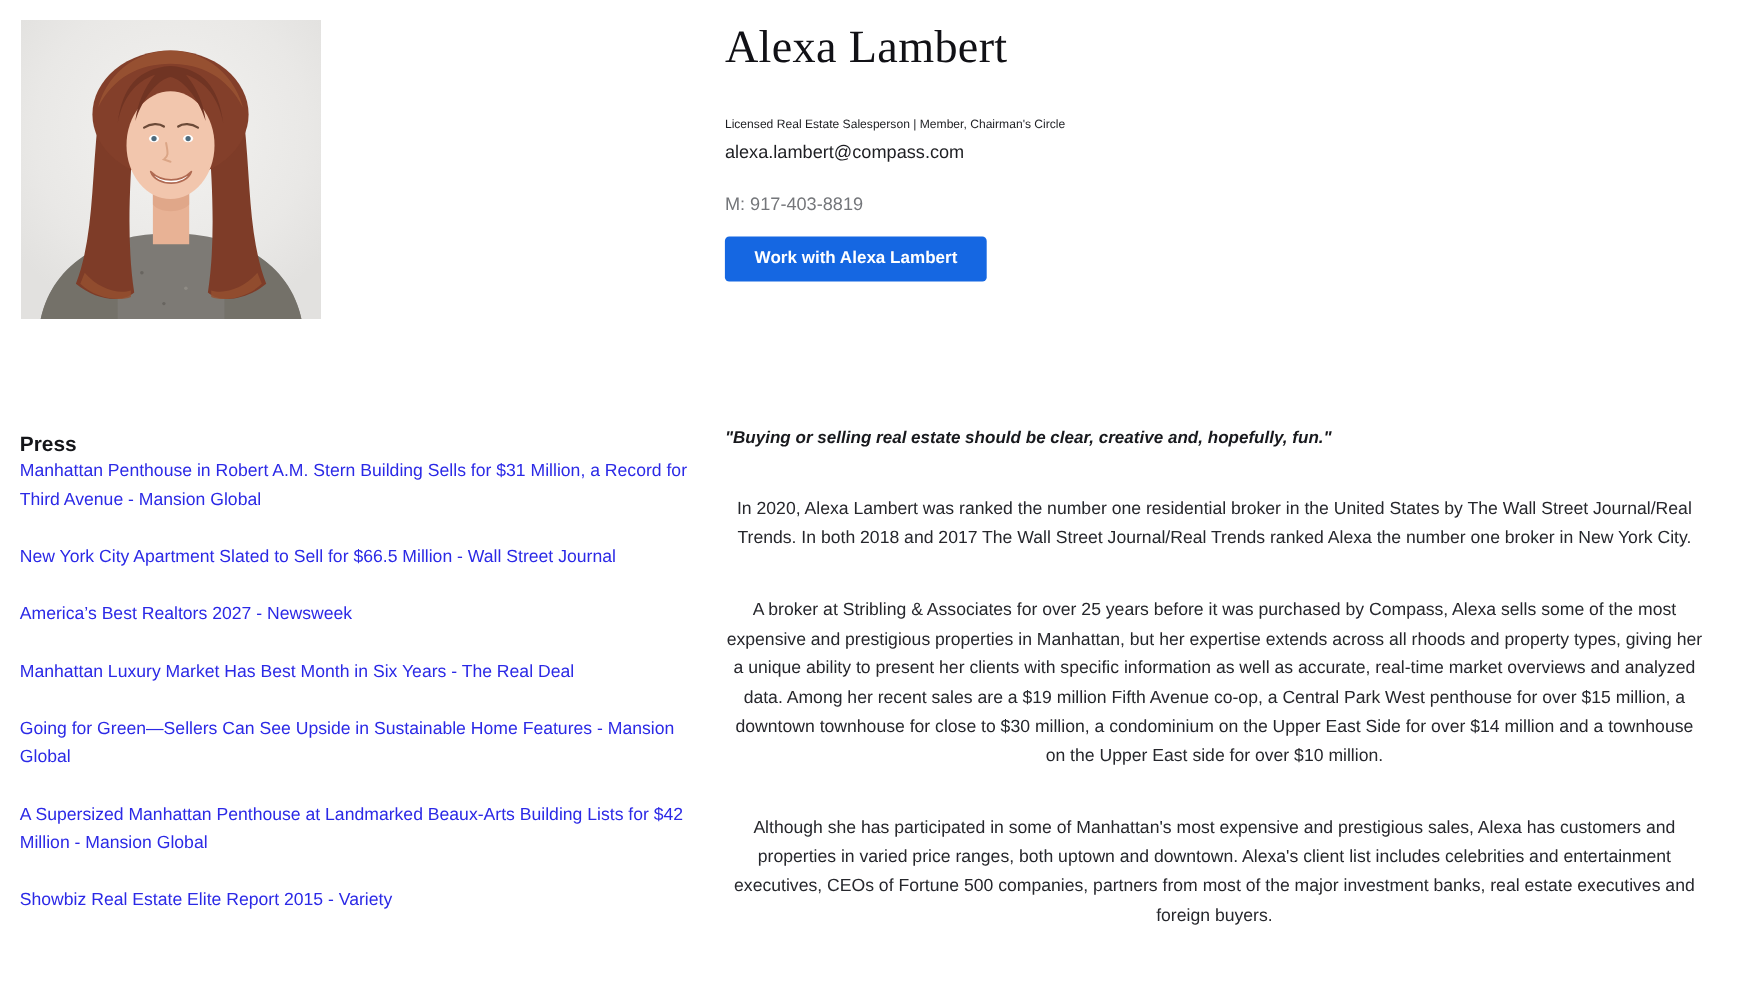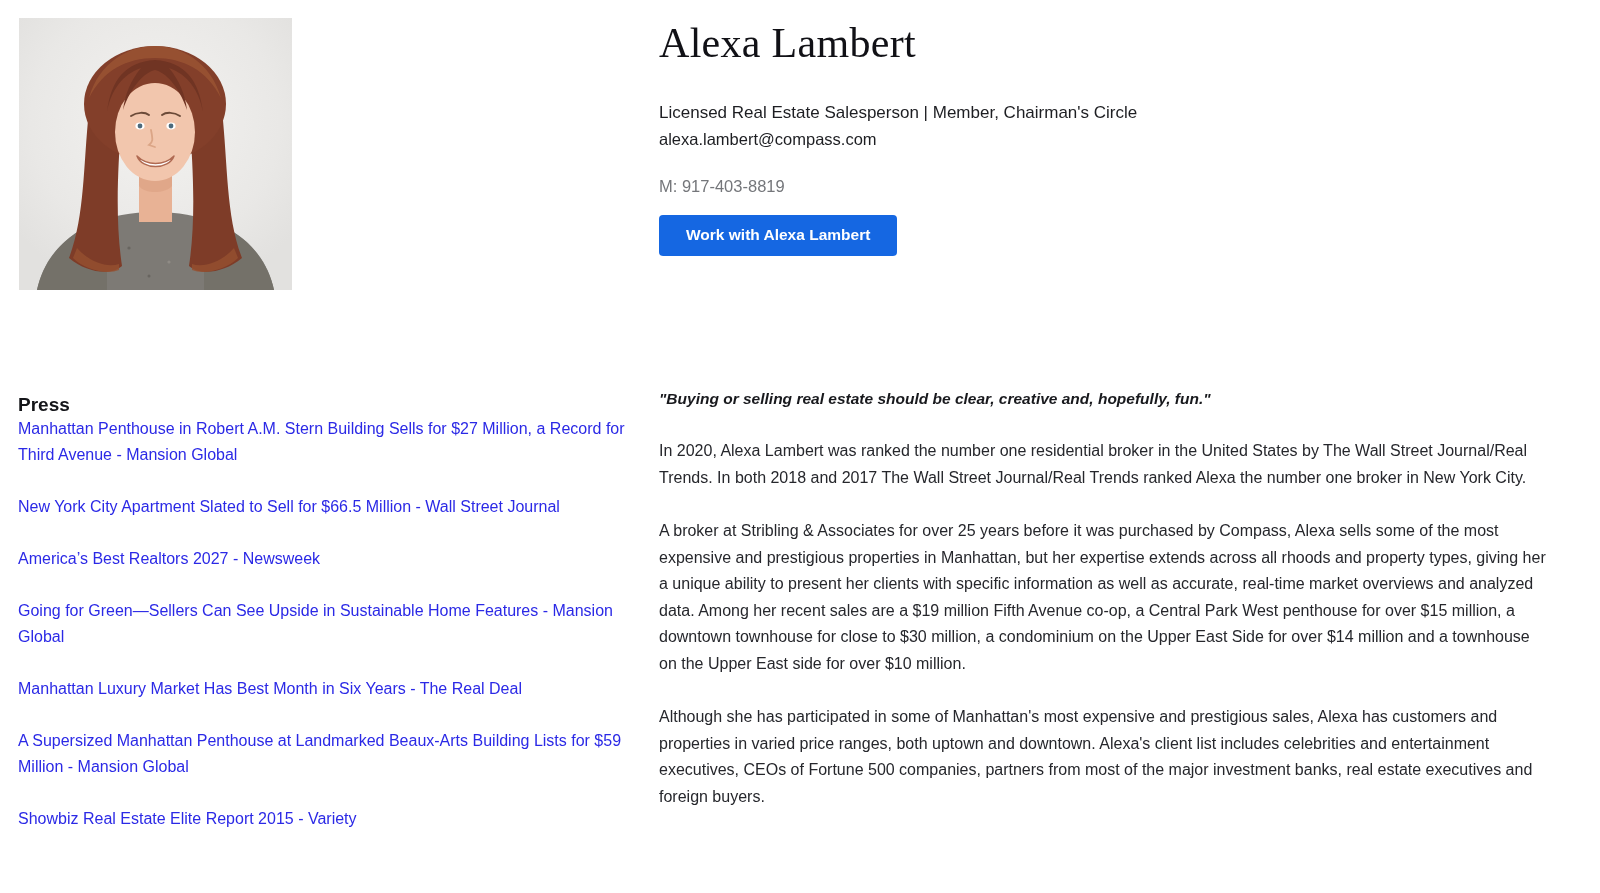--- a/index.html
+++ b/index.html
@@ -37,21 +37,21 @@
   .agent-name {
     font-family: "Liberation Serif", serif;
     font-weight: 400;
     font-size: 42px;
     line-height: 1.12;
     color: var(--heading-dark);
     letter-spacing: 0.3px;
   }
   .agent-title {
     margin-top: 33px;
-    font-size: 17px;
+    font-size: 11px;
     line-height: 26px;
     color: #1d1e22;
   }
   .agent-email {
     display: inline-block;
     font-size: 16.5px;
     line-height: 26px;
     color: #1d1e22;
     text-decoration: none;
     cursor: pointer;
@@ -112,24 +112,25 @@
   }
   .about-quote {
     margin-top: 31px;
     font-size: 15.5px;
     font-weight: bold;
     font-style: italic;
     line-height: 24px;
     color: #18191d;
   }
   .about-para {
-    margin-top: 27px;
+    margin-top: 39px;
     font-size: 16px;
     line-height: 26.5px;
     color: var(--body-text);
+    text-align: center;
   }
 </style>
 <title>Alexa Lambert</title></head>
 <body>
 
 <div class="page">
 
   <div class="photo-wrap">
     <svg viewBox="0 0 273 272" aria-hidden="true">
       <defs>
@@ -181,26 +182,26 @@
     <div class="agent-title">Licensed Real Estate Salesperson | Member, Chairman's Circle</div>
     <a class="agent-email">alexa.lambert@compass.com</a>
     <div class="agent-phone">M: 917-403-8819</div>
     <div>
       <button class="cta-button">Work with Alexa Lambert</button>
     </div>
   </div>
 
   <div class="press-block">
     <h2 class="press-heading">Press</h2>
-    <a class="press-link">Manhattan Penthouse in Robert A.M. Stern Building Sells for $27 Million, a Record for Third Avenue - Mansion Global</a>
+    <a class="press-link">Manhattan Penthouse in Robert A.M. Stern Building Sells for $31 Million, a Record for Third Avenue - Mansion Global</a>
     <a class="press-link">New York City Apartment Slated to Sell for $66.5 Million - Wall Street Journal</a>
     <a class="press-link">America’s Best Realtors 2027 - Newsweek</a>
+    <a class="press-link">Manhattan Luxury Market Has Best Month in Six Years - The Real Deal</a>
     <a class="press-link">Going for Green—Sellers Can See Upside in Sustainable Home Features - Mansion Global</a>
-    <a class="press-link">Manhattan Luxury Market Has Best Month in Six Years - The Real Deal</a>
-    <a class="press-link">A Supersized Manhattan Penthouse at Landmarked Beaux-Arts Building Lists for $59 Million - Mansion Global</a>
+    <a class="press-link">A Supersized Manhattan Penthouse at Landmarked Beaux-Arts Building Lists for $42 Million - Mansion Global</a>
     <a class="press-link">Showbiz Real Estate Elite Report 2015 - Variety</a>
   </div>
 
   <div class="about-block">
     <div class="about-quote">"Buying or selling real estate should be clear, creative and, hopefully, fun."</div>
     <p class="about-para">In 2020, Alexa Lambert was ranked the number one residential broker in the United States by The Wall Street Journal/Real Trends. In both 2018 and 2017 The Wall Street Journal/Real Trends ranked Alexa the number one broker in New York City.</p>
     <p class="about-para">A broker at Stribling &amp; Associates for over 25 years before it was purchased by Compass, Alexa sells some of the most expensive and prestigious properties in Manhattan, but her expertise extends across all rhoods and property types, giving her a unique ability to present her clients with specific information as well as accurate, real-time market overviews and analyzed data. Among her recent sales are a $19 million Fifth Avenue co-op, a Central Park West penthouse for over $15 million, a downtown townhouse for close to $30 million, a condominium on the Upper East Side for over $14 million and a townhouse on the Upper East side for over $10 million.</p>
     <p class="about-para">Although she has participated in some of Manhattan's most expensive and prestigious sales, Alexa has customers and properties in varied price ranges, both uptown and downtown. Alexa's client list includes celebrities and entertainment executives, CEOs of Fortune 500 companies, partners from most of the major investment banks, real estate executives and foreign buyers.</p>
   </div>
 

